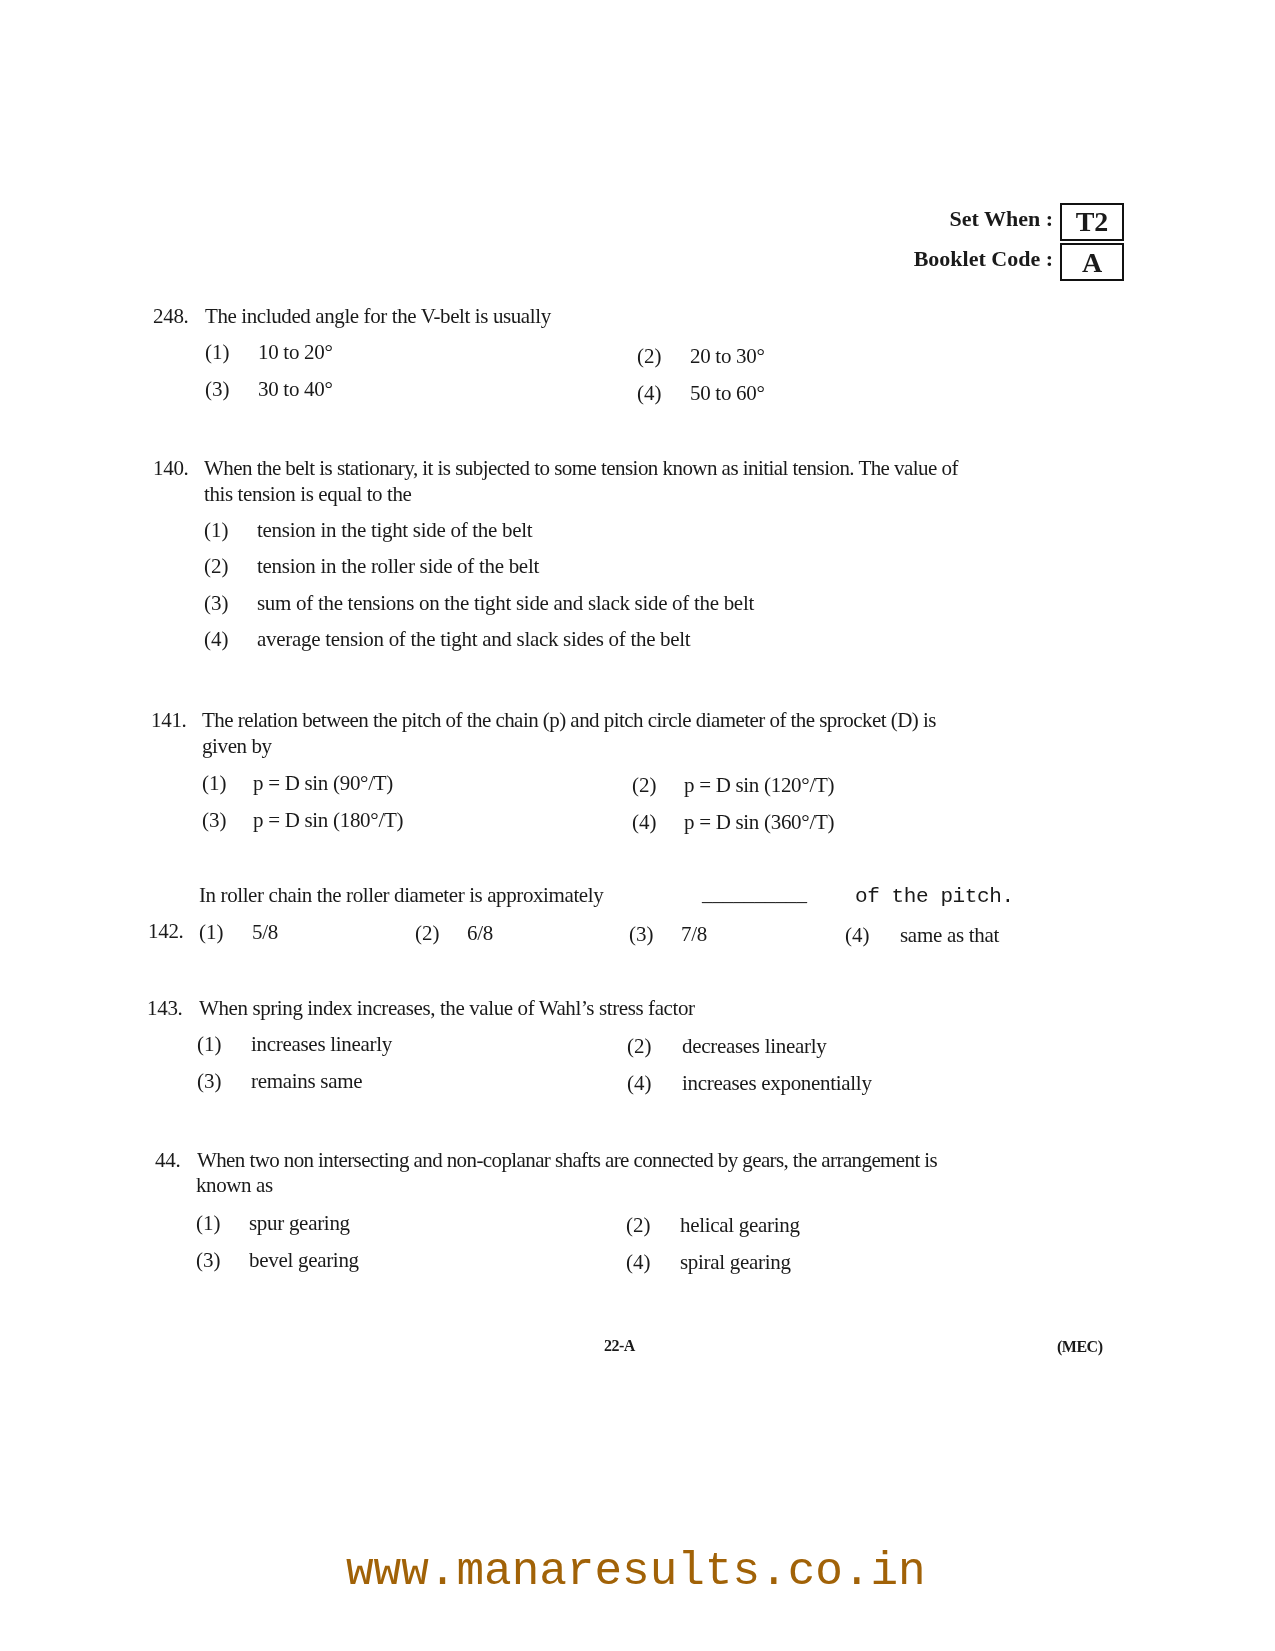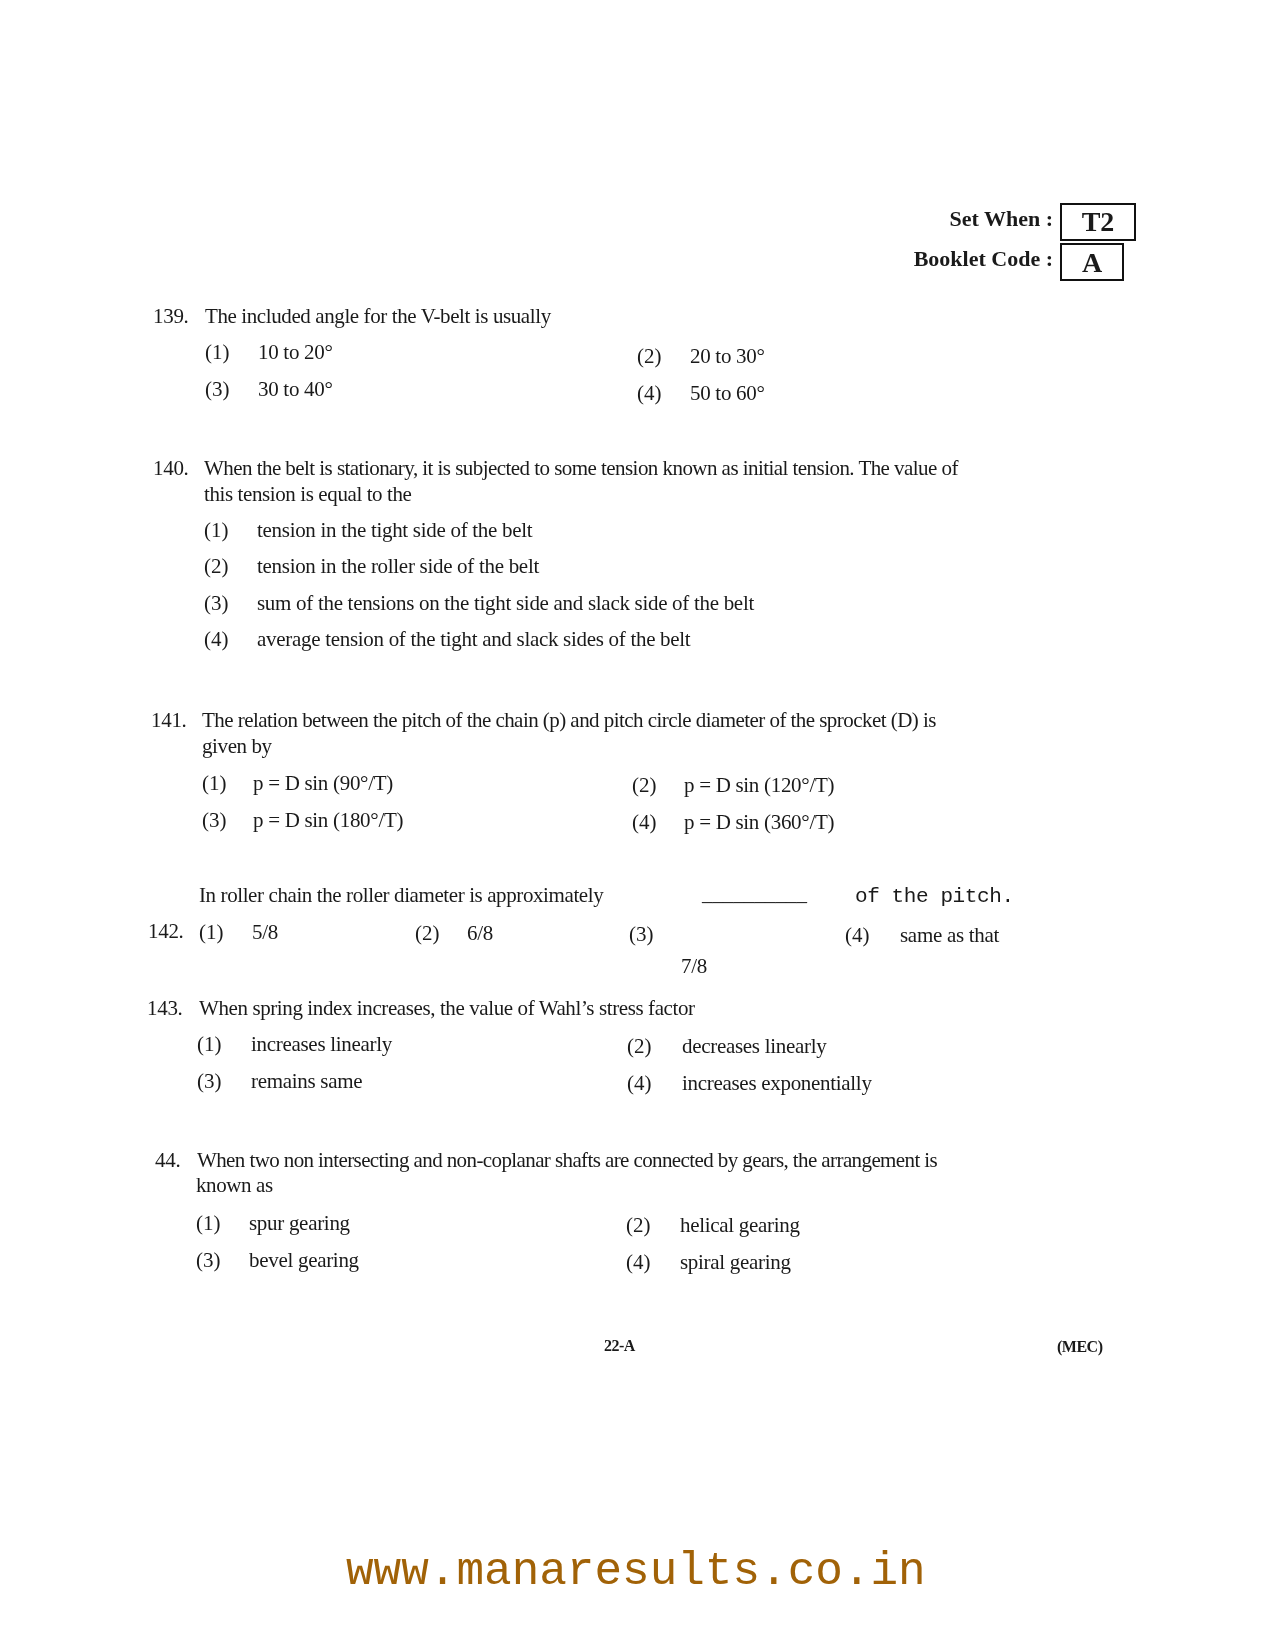--- a/index.html
+++ b/index.html
@@ -21,26 +21,26 @@
   .footer { font-weight: bold; font-size: 16px; letter-spacing: -0.5px; }
   .watermark {
     font-family: "Liberation Mono", "DejaVu Sans Mono", monospace;
     font-size: 46px; color: #a16207; letter-spacing: 0px;
   }
 </style>
 </head>
 <body>
 
 <div class="abs code-label" style="right:222px; top:206px;">Set When :</div>
-<div class="code-box" style="left:1060px; top:203px; width:76px; height:38px; line-height:34px;">T2</div>
+<div class="code-box" style="left:1060px; top:203px; width:64px; height:38px; line-height:34px;">T2</div>
 <div class="abs code-label" style="right:222px; top:246px;">Booklet Code :</div>
 <div class="code-box" style="left:1060px; top:243px; width:64px; height:38px; line-height:36px;">A</div>
 
 <div>
-  <span class="abs q-num" style="left:153px; top:304px;">139.</span>
+  <span class="abs q-num" style="left:153px; top:304px;">248.</span>
   <span class="abs q-text" style="left:205px; top:304px;">The included angle for the V-belt is usually</span>
   <span class="abs opt-num" style="left:205px; top:340px;">(1)</span>
   <span class="abs opt-text" style="left:258px; top:340px;">10 to 20°</span>
   <span class="abs opt-num" style="left:637px; top:344px;">(2)</span>
   <span class="abs opt-text" style="left:690px; top:344px;">20 to 30°</span>
   <span class="abs opt-num" style="left:205px; top:377px;">(3)</span>
   <span class="abs opt-text" style="left:258px; top:377px;">30 to 40°</span>
   <span class="abs opt-num" style="left:637px; top:381px;">(4)</span>
   <span class="abs opt-text" style="left:690px; top:381px;">50 to 60°</span>
 </div>
@@ -76,21 +76,21 @@
 <div>
   <span class="abs q-num" style="left:148px; top:883px;margin-top:36px;">142.</span>
   <span class="abs q-text" style="left:199px; top:883px;">In roller chain the roller diameter is approximately</span>
   <span class="abs q-text" style="left:702px; top:881px; letter-spacing:0px;">__________</span>
   <span class="abs q-text" style="left:855px; top:885px;font-family:Liberation Mono, monospace;">of the pitch.</span>
   <span class="abs opt-num" style="left:199px; top:920px;">(1)</span>
   <span class="abs opt-text" style="left:252px; top:920px;">5/8</span>
   <span class="abs opt-num" style="left:415px; top:921px;">(2)</span>
   <span class="abs opt-text" style="left:467px; top:921px;">6/8</span>
   <span class="abs opt-num" style="left:629px; top:922px;">(3)</span>
-  <span class="abs opt-text" style="left:681px; top:922px;margin-top:32px;">7/8</span>
+  <span class="abs opt-text" style="left:681px; top:922px;">7/8</span>
   <span class="abs opt-num" style="left:845px; top:923px;">(4)</span>
   <span class="abs opt-text" style="left:900px; top:923px;">same as that</span>
 </div>
 
 <div>
   <span class="abs q-num" style="left:147px; top:996px;">143.</span>
   <span class="abs q-text" style="left:199px; top:996px;">When spring index increases, the value of Wahl’s stress factor</span>
   <span class="abs opt-num" style="left:197px; top:1032px;">(1)</span>
   <span class="abs opt-text" style="left:251px; top:1032px;">increases linearly</span>
   <span class="abs opt-num" style="left:627px; top:1034px;">(2)</span>

